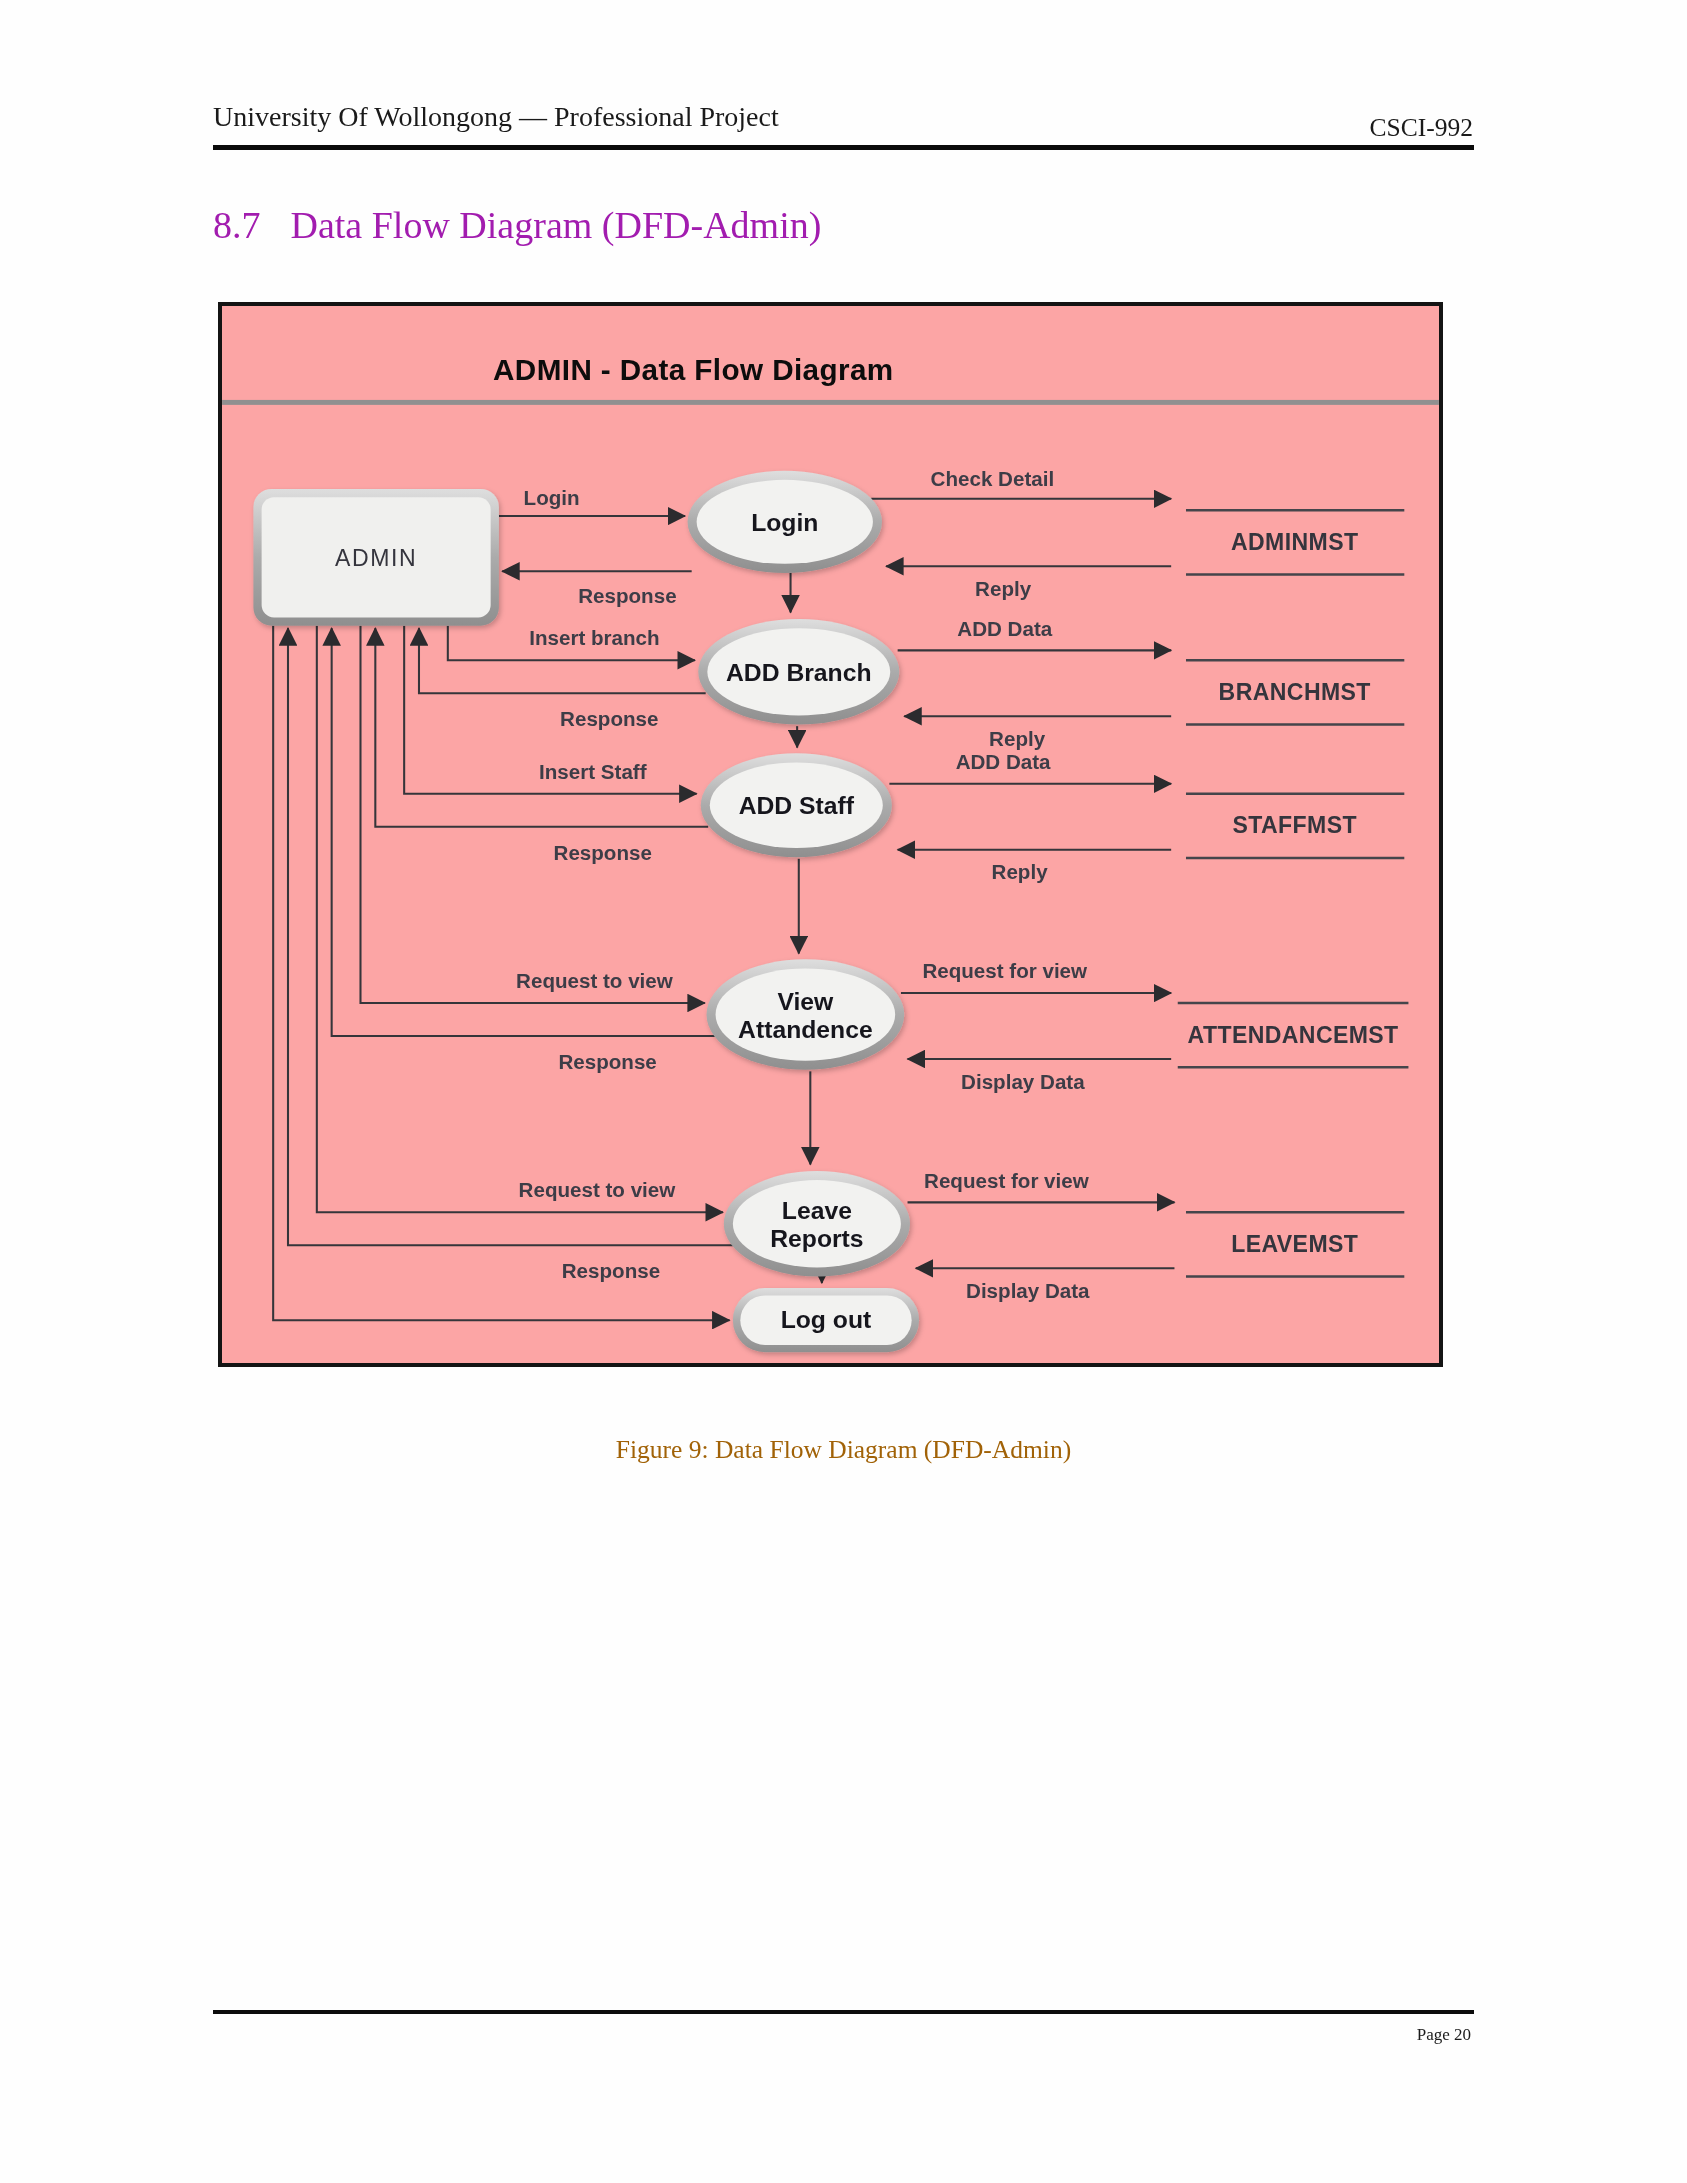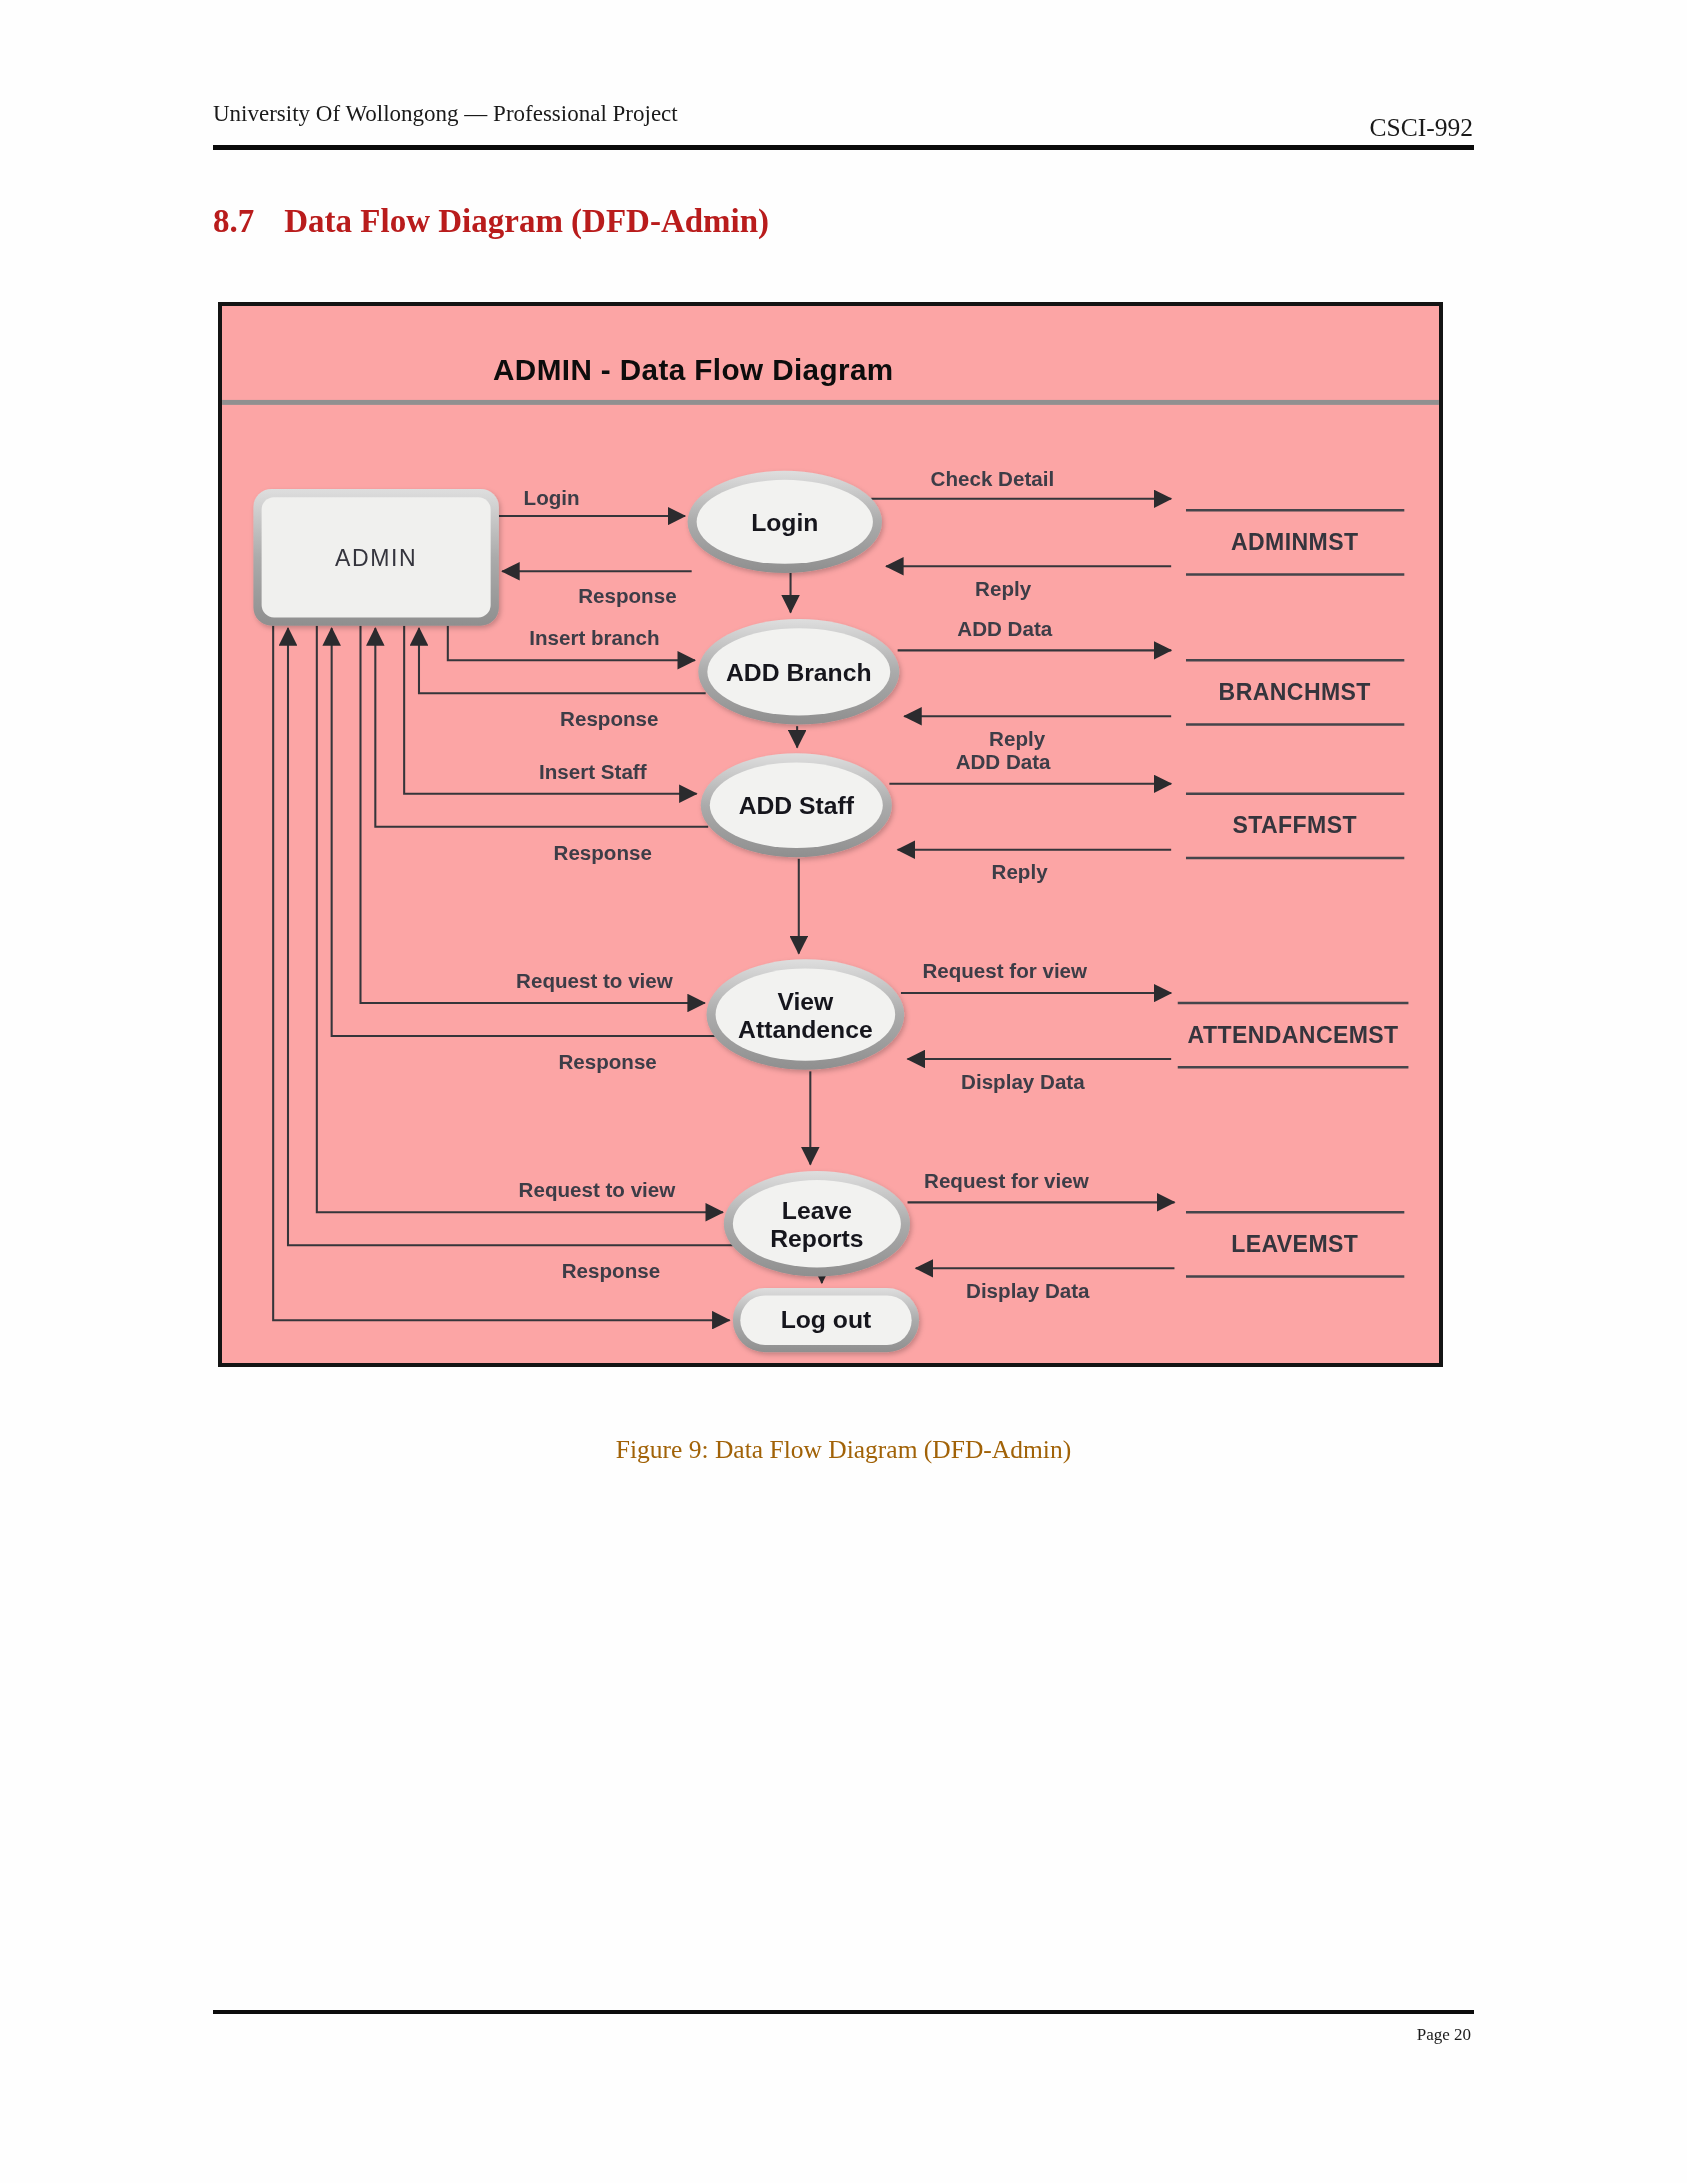--- a/index.html
+++ b/index.html
@@ -1,23 +1,23 @@
 <!DOCTYPE html>
 <html style="font-size:13px"><head>
 <meta charset="utf-8">
 <style>
   html,body{margin:0;padding:0;background:#e8e8e8;}
   #page{
     position:relative;width:1687px;height:2183px;background:#fefefe;
     font-family:"Liberation Serif", serif;color:#111;overflow:hidden;
   }
-  .hdr-left{position:absolute;left:213px;top:101px;font-size:23px;color:#1a1a1a;}
+  .hdr-left{position:absolute;left:213px;top:101px;font-size:28px;color:#1a1a1a;}
   .hdr-right{position:absolute;right:214px;top:101px;font-size:25.5px;color:#1a1a1a;margin-top:12px;}
   .hdr-rule{position:absolute;left:213px;top:145px;width:1261px;height:5px;background:#0b0b0b;}
-  .section-heading{position:absolute;left:213px;top:203px;font-size:33px;font-weight:bold;color:#b91c1c;}
+  .section-heading{position:absolute;left:213px;top:203px;font-size:38px;font-weight:normal;color:#a21caf;}
   .section-heading .num{margin-right:30px;}
   .figure-box{
     position:absolute;left:218px;top:302px;width:1225px;height:1065px;
     border:4.1px solid #141414;box-sizing:border-box;background:#fca5a5;
   }
   .figure-box svg{position:absolute;left:0;top:0;}
   .caption{position:absolute;left:0;top:1435px;width:1687px;text-align:center;font-size:25.5px;color:#a16207;}
   .ftr-rule{position:absolute;left:213px;top:2010px;width:1261px;height:4.1px;background:#0b0b0b;}
   .ftr-page{position:absolute;right:216px;top:2025px;font-size:17px;color:#1a1a1a;}
 

